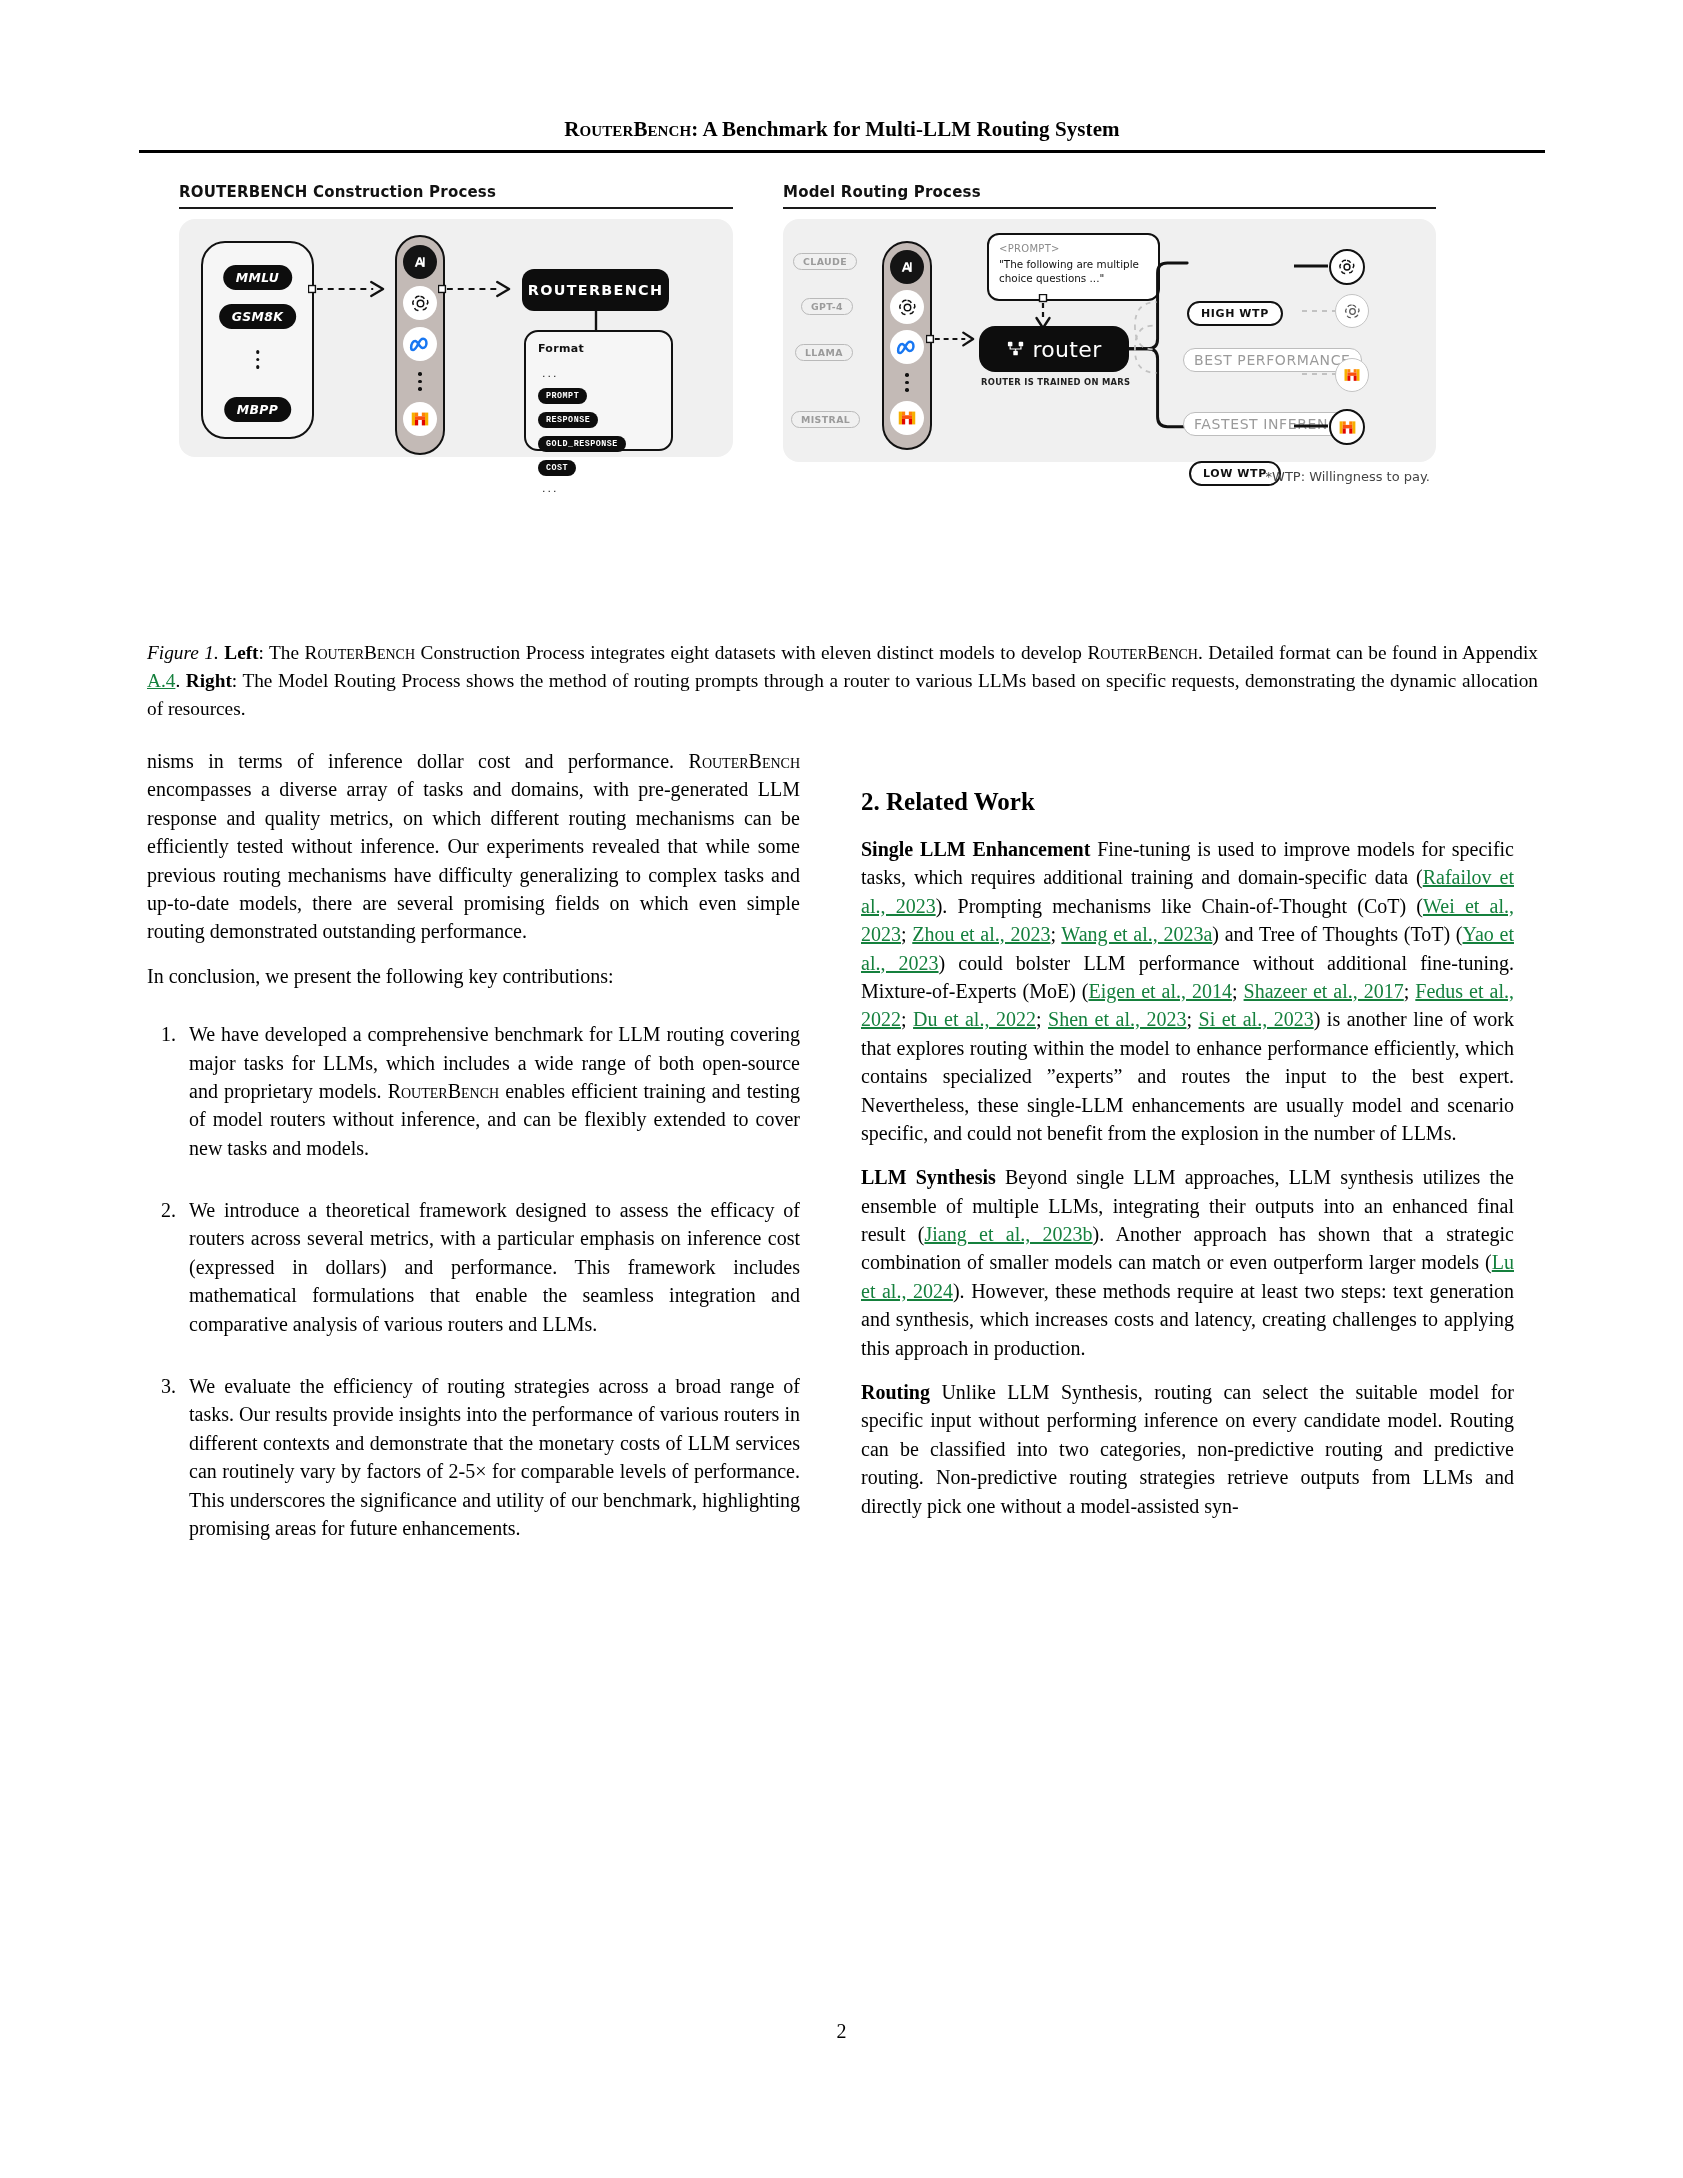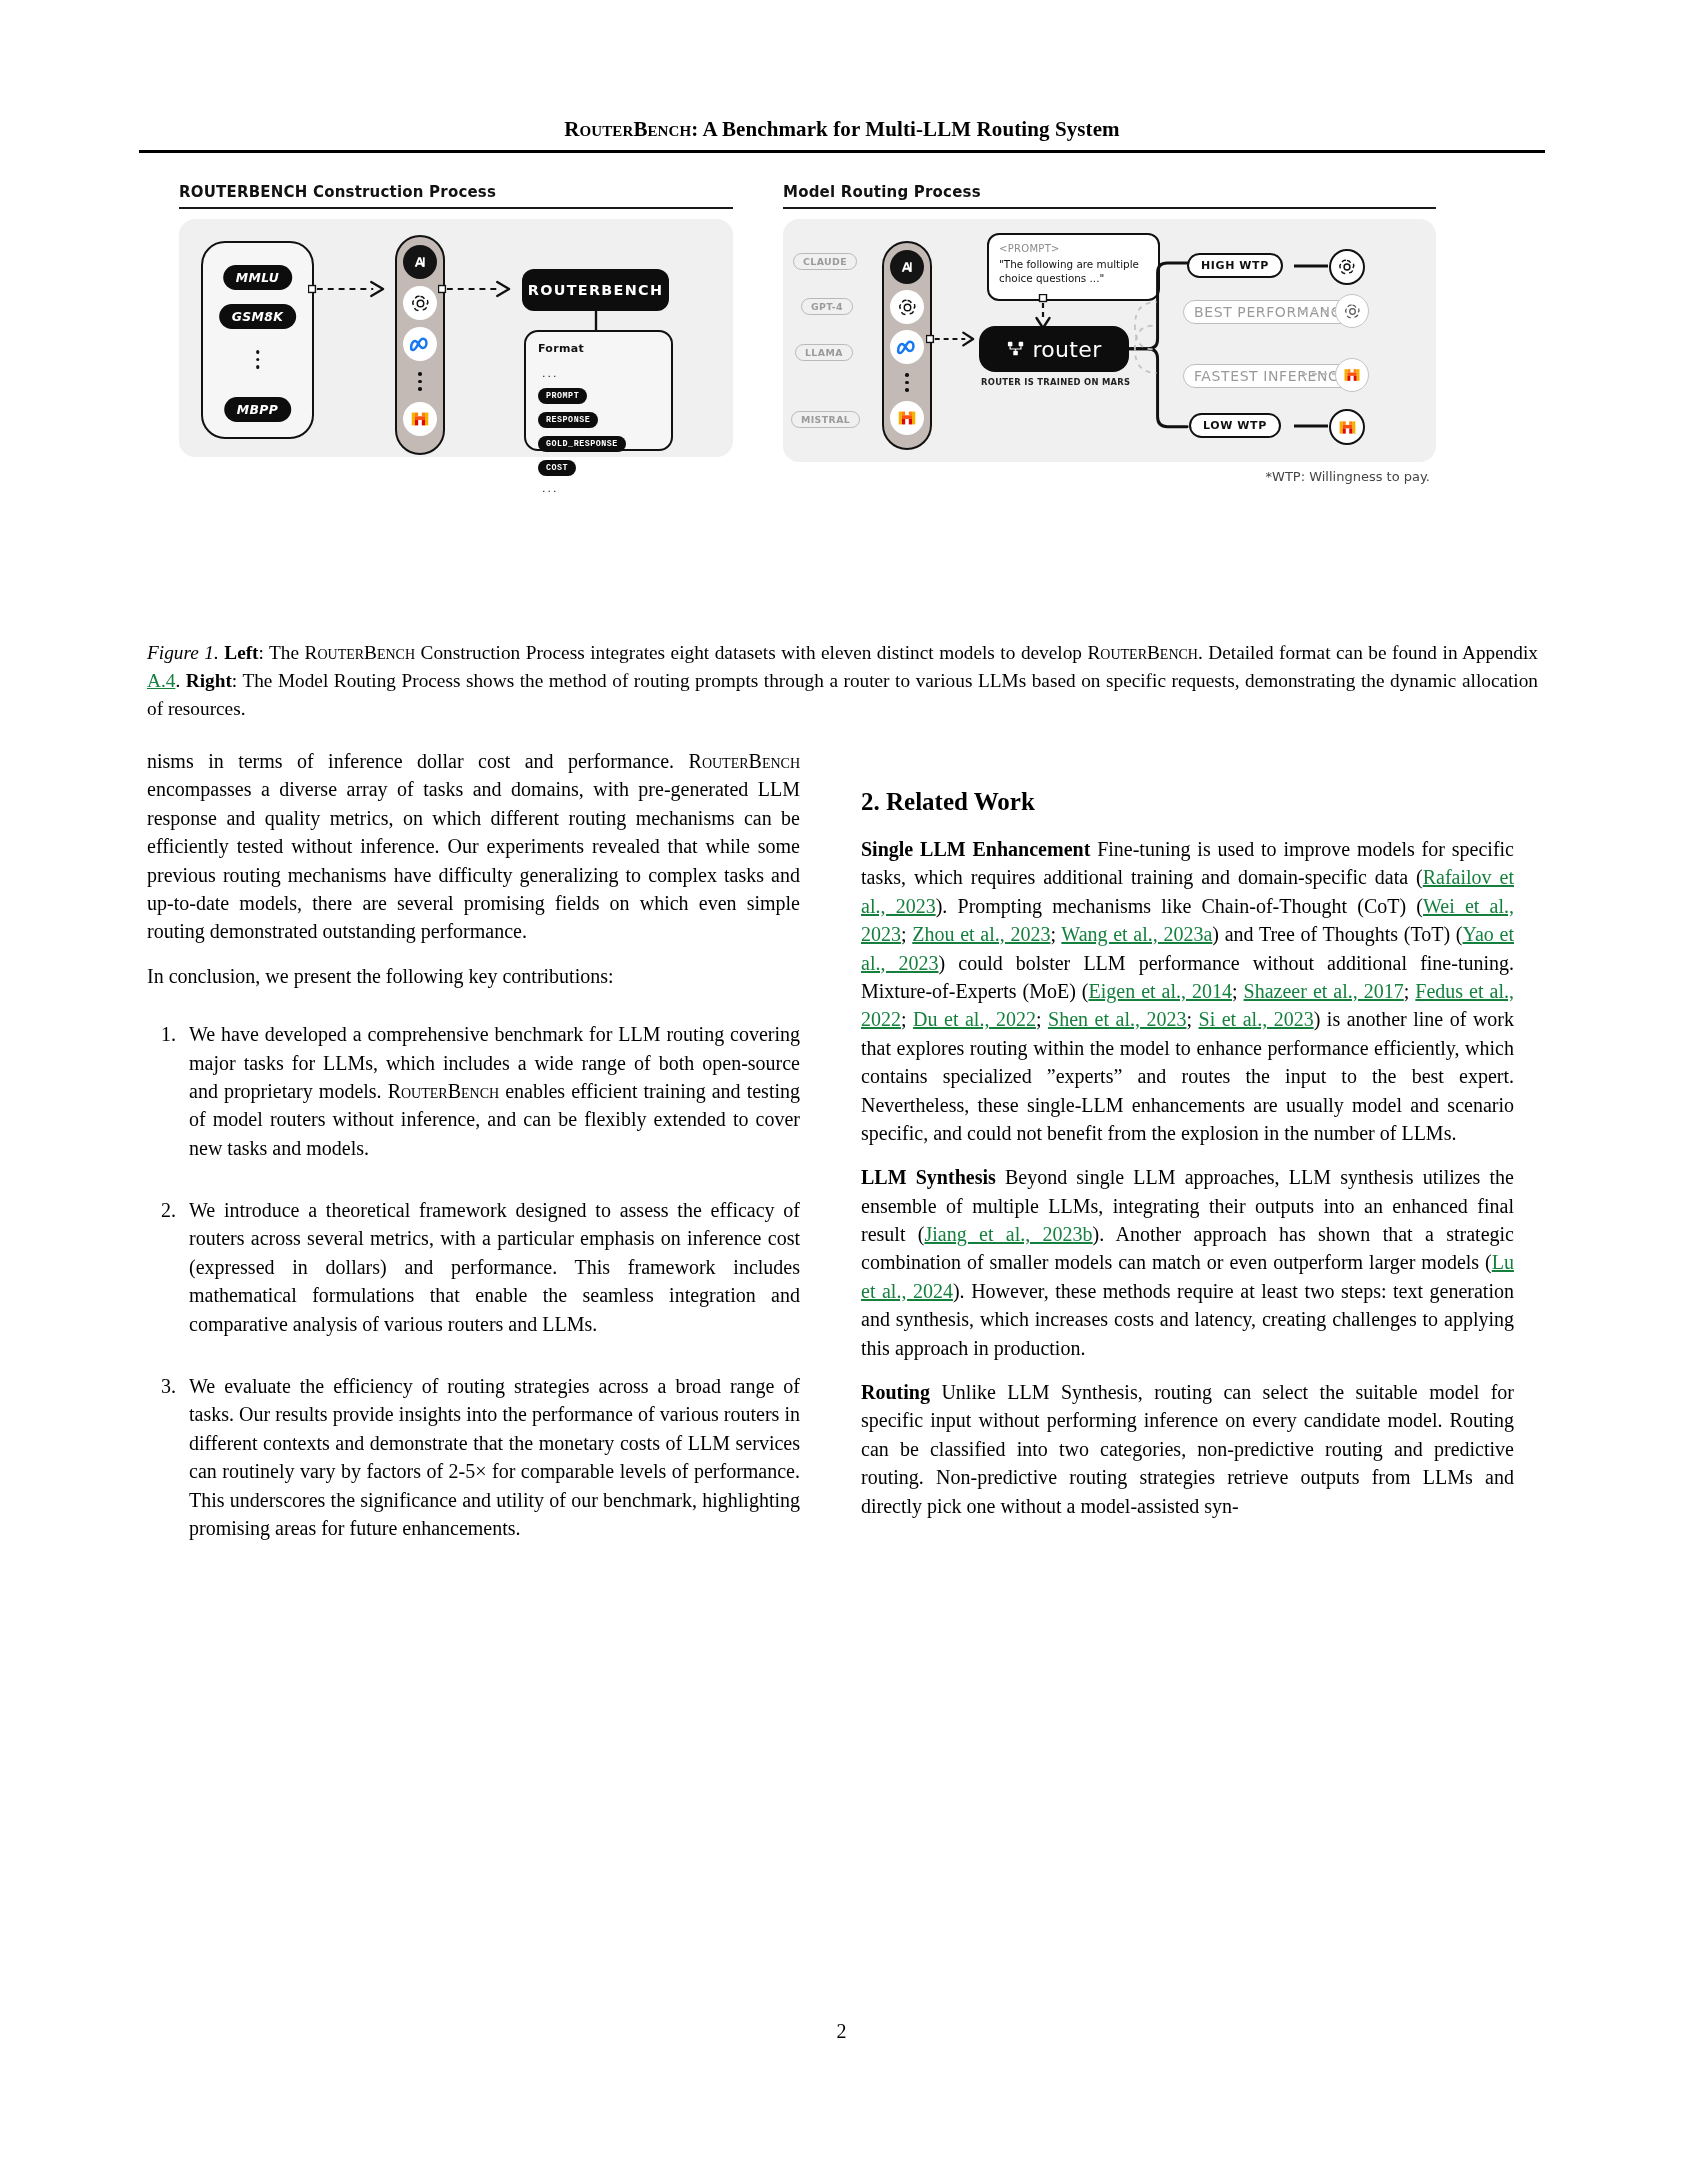--- a/index.html
+++ b/index.html
@@ -130,21 +130,21 @@
     padding:8px 10px;
     font-family:"DejaVu Sans", sans-serif;
   }
   .prompt-tag{font-size:10px;color:#8a8a8a;letter-spacing:0.3px;margin-bottom:3px;}
   .prompt-text{font-size:10.4px;color:#111;line-height:1.35;}
   .out-pill{
     position:absolute;
     border:2.5px solid #111;border-radius:989px;background:#fff;
     font-family:"DejaVu Sans", sans-serif;font-size:11px;font-weight:700;
     letter-spacing:0.6px;color:#111;
-    padding:4px 12px;white-space:nowrap;
+    padding:4px 12px;white-space:nowrap;margin-top:48px;
   }
   .out-pill.ghost{
     border:1.5px solid #bdbdbd;color:#9a9a9a;font-weight:400;font-size:14px;
     padding:3px 10px;
   }
   .side-tag{
     position:absolute;
     border:1.5px solid #b9b9b9;border-radius:989px;background:#f0f0f0;
     font-family:"DejaVu Sans", sans-serif;font-size:9.4px;font-weight:600;
     color:#9b9b9b;letter-spacing:0.4px;padding:2px 9px;white-space:nowrap;

